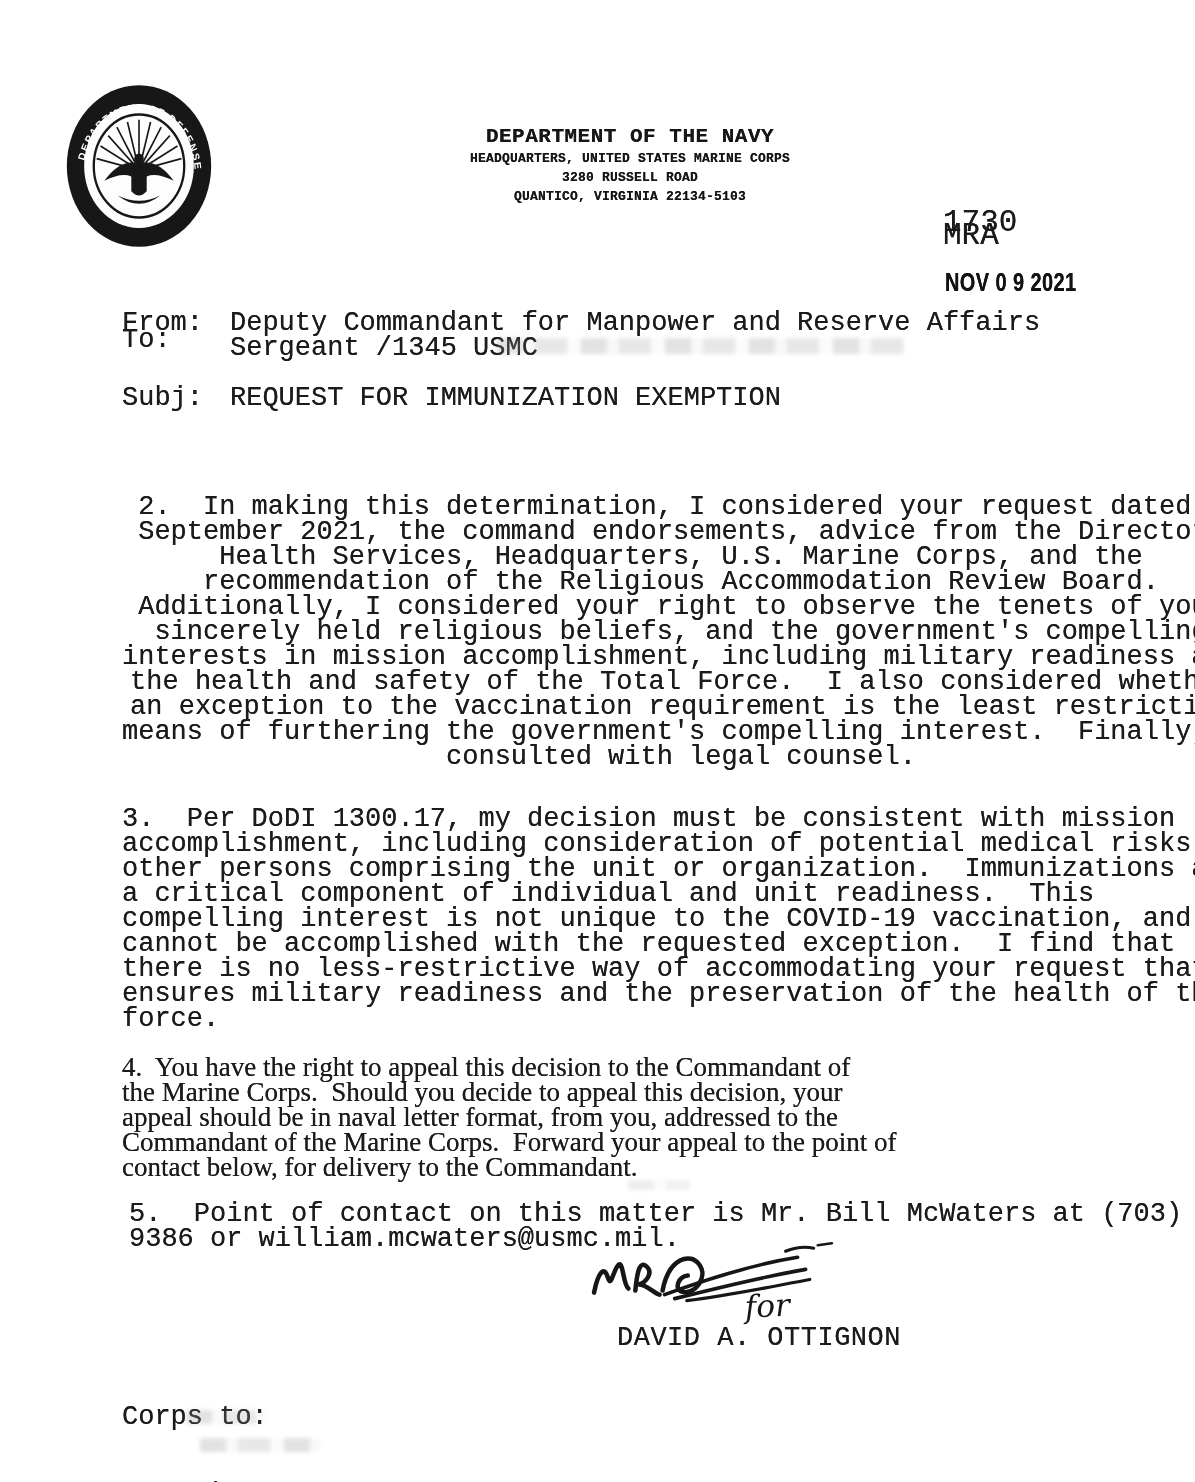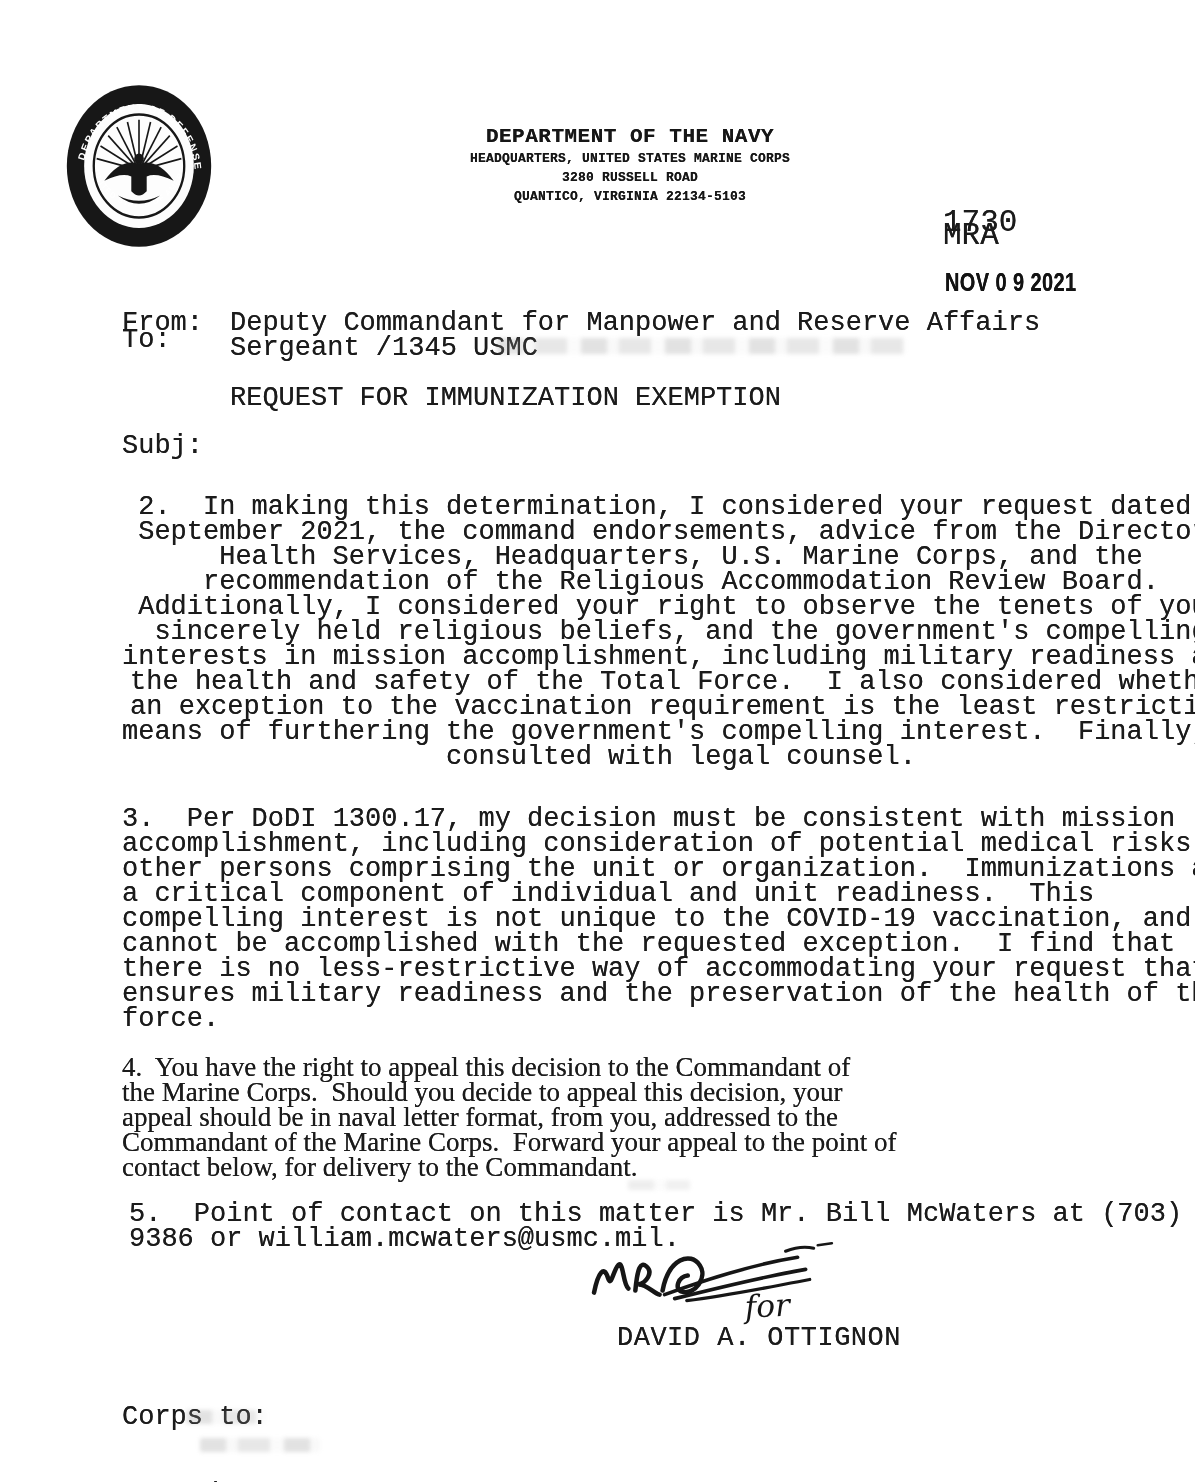--- a/index.html
+++ b/index.html
@@ -111,21 +111,21 @@
   <div class="abs type ref" style="top:223px;">MRA</div>
   <div class="abs stamp">NOV 0 9 2021</div>
 
   <div class="abs type field-label" style="top:311px;">From:</div>
   <div class="abs type field-value" style="top:311px;">Deputy Commandant for Manpower and Reserve Affairs</div>
 
   <div class="abs type field-label" style="top:328px;">To:</div>
   <div class="abs type field-value" style="top:336px;">Sergeant /1345 USMC</div>
   <div class="smudge" style="left:497px;top:338px;width:408px;height:16px;"></div>
 
-  <div class="abs type field-label" style="top:386px;margin-top:48px;">Subj:</div>
+  <div class="abs type field-label" style="top:386px;">Subj:</div>
   <div class="abs type field-value" style="top:386px;">REQUEST FOR IMMUNIZATION EXEMPTION</div>
 
   <div class="abs type para" style="left:122px;top:495px;text-align:center;">2.  In making this determination, I considered your request dated 8
 September 2021, the command endorsements, advice from the Director,
 Health Services, Headquarters, U.S. Marine Corps, and the
 recommendation of the Religious Accommodation Review Board.
 Additionally, I considered your right to observe the tenets of your
 sincerely held religious beliefs, and the government's compelling
 interests in mission accomplishment, including military readiness and
 the health and safety of the Total Force.  I also considered whether

